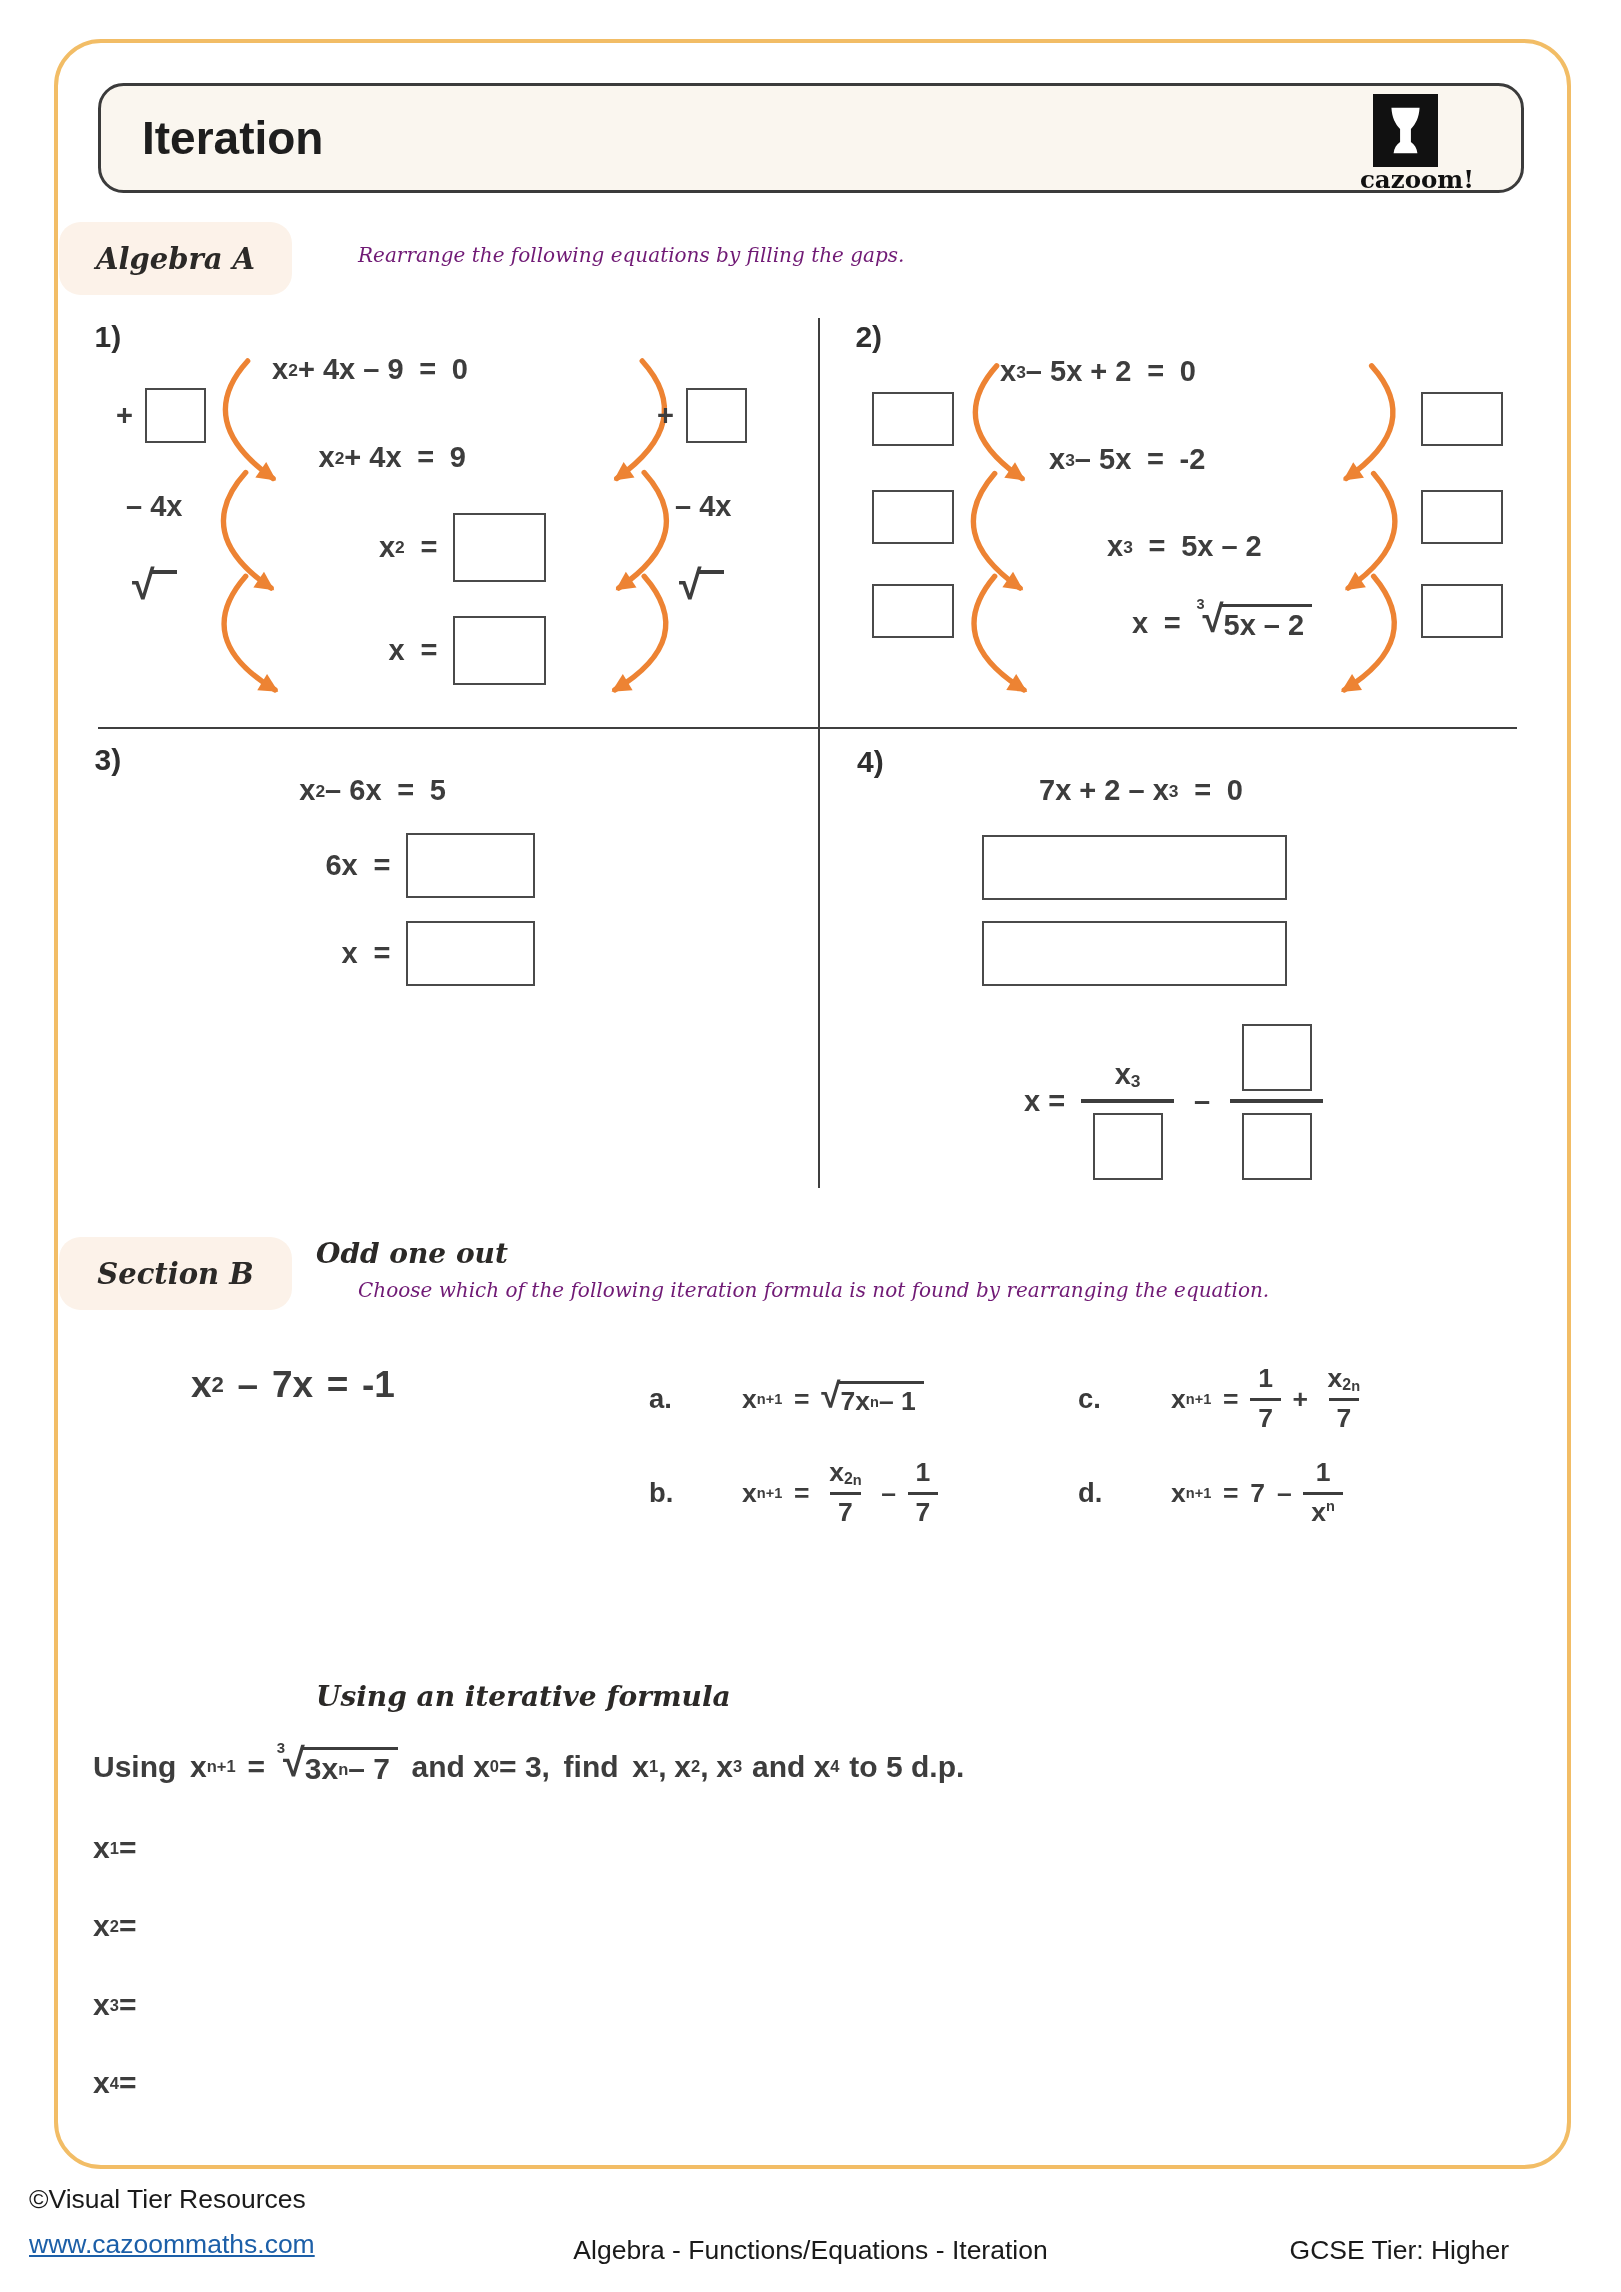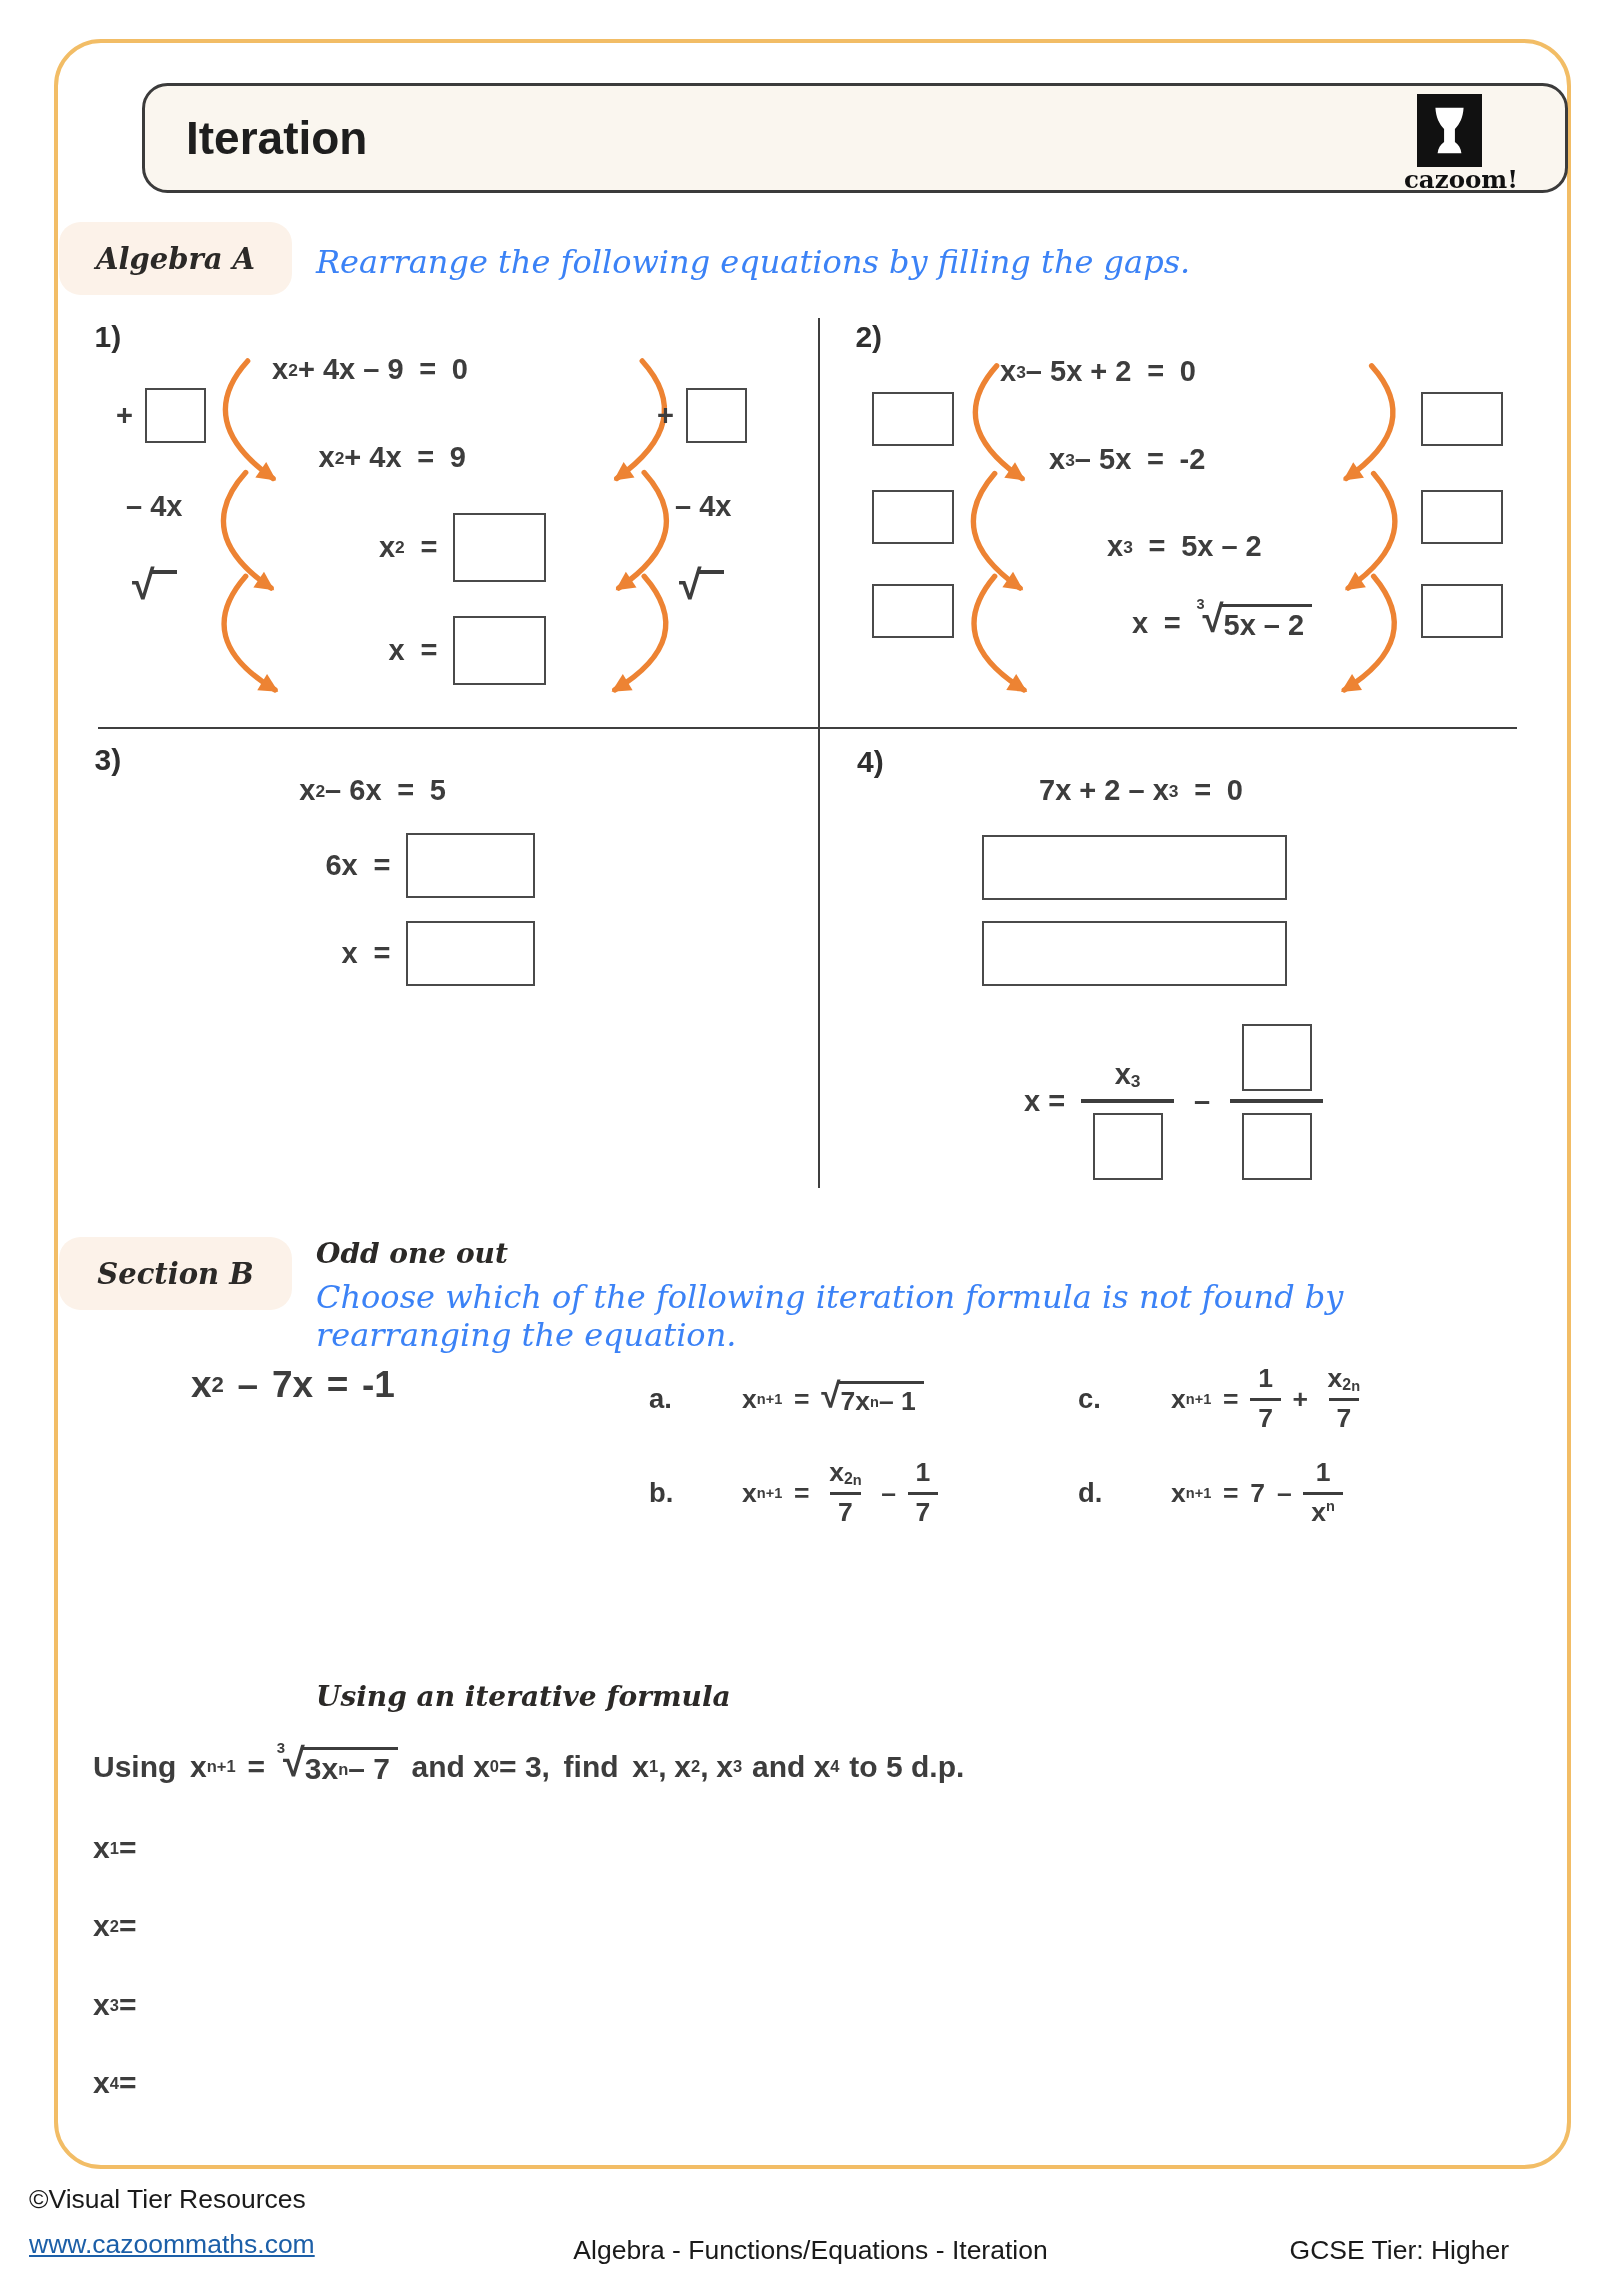--- a/index.html
+++ b/index.html
@@ -2,30 +2,30 @@
 <html style="--accent-orange: #ED8333; --frame-yellow: #F2BD66; --badge-bg: #FCF2E9; --header-bg: #FAF6EF; --ink: #3D3D3D; --line-gray: #3F3F3F; --box-border: #4A4A4A; --link-blue: #1C5FA8;"><head>
 <meta charset="utf-8">
 <style>
   html,body{margin:0;padding:0;background:#fff;}
   .page{position:relative;width:1621px;height:2293px;background:#fff;overflow:hidden;
         font-family:"Liberation Sans","DejaVu Sans",sans-serif;color:var(--ink,#3D3D3D);}
   .frame{position:absolute;left:54px;top:39px;width:1509px;height:2122px;
          border:4.9px solid var(--frame-yellow,#F2BD66);border-radius:47px;}
   
   .header{position:absolute;left:98px;top:83px;width:1426px;height:110px;background:var(--header-bg,#FAF6EF);
-          border:3.9px solid #3B3B3B;border-radius:25.5px;display:flex;align-items:center;box-sizing:border-box;margin-left:44px;}
+          border:3.9px solid #3B3B3B;border-radius:25.5px;display:flex;align-items:center;box-sizing:border-box;}
   .title{margin-left:41px;font-size:46px;font-weight:700;color:#1E1E1E;letter-spacing:0px;}
   .logo{position:absolute;right:47px;top:2px;width:137px;text-align:right;}
   .logo-box{width:65px;height:73px;background:#111;margin:5.9px auto 0;display:flex;align-items:center;justify-content:center;}
   .brand{font-family:"DejaVu Serif","Liberation Serif",serif;font-weight:700;font-size:24.5px;color:#111;margin-top:-2px;}
   
   .badge{position:absolute;left:59px;width:233px;height:73px;background:var(--badge-bg,#FCF2E9);border-radius:21.6px;
          display:flex;align-items:center;justify-content:center;
          font-family:"DejaVu Serif","Liberation Serif",serif;font-style:italic;font-weight:700;font-size:29px;color:#2B2927;}
-  .serif-it{font-family:"DejaVu Serif","Liberation Serif",serif;font-style:italic;font-size:32px;color:#3b82f6;}
+  .serif-it{font-family:"DejaVu Serif","Liberation Serif",serif;font-style:italic;font-size:20px;color:#701a75;margin-left:42px;}
   .serif-bold{font-family:"DejaVu Serif","Liberation Serif",serif;font-style:italic;font-weight:700;font-size:28px;color:#2B2927;}
   
   .vline{position:absolute;left:818px;top:318px;width:2px;height:870px;background:var(--line-gray,#3F3F3F);}
   .hline{position:absolute;left:98px;top:727px;width:1419px;height:2px;background:var(--line-gray,#3F3F3F);}
   
   .pblock{position:absolute;}
   .plabel{position:absolute;font-size:30px;font-weight:700;color:#2F2F2F;}
   .eq-row{position:absolute;font-size:29px;font-weight:700;color:var(--ink,#3D3D3D);
           white-space:nowrap;display:flex;align-items:center;line-height:1.15;}
   .op{position:absolute;font-size:29px;font-weight:700;display:flex;align-items:center;white-space:nowrap;}

